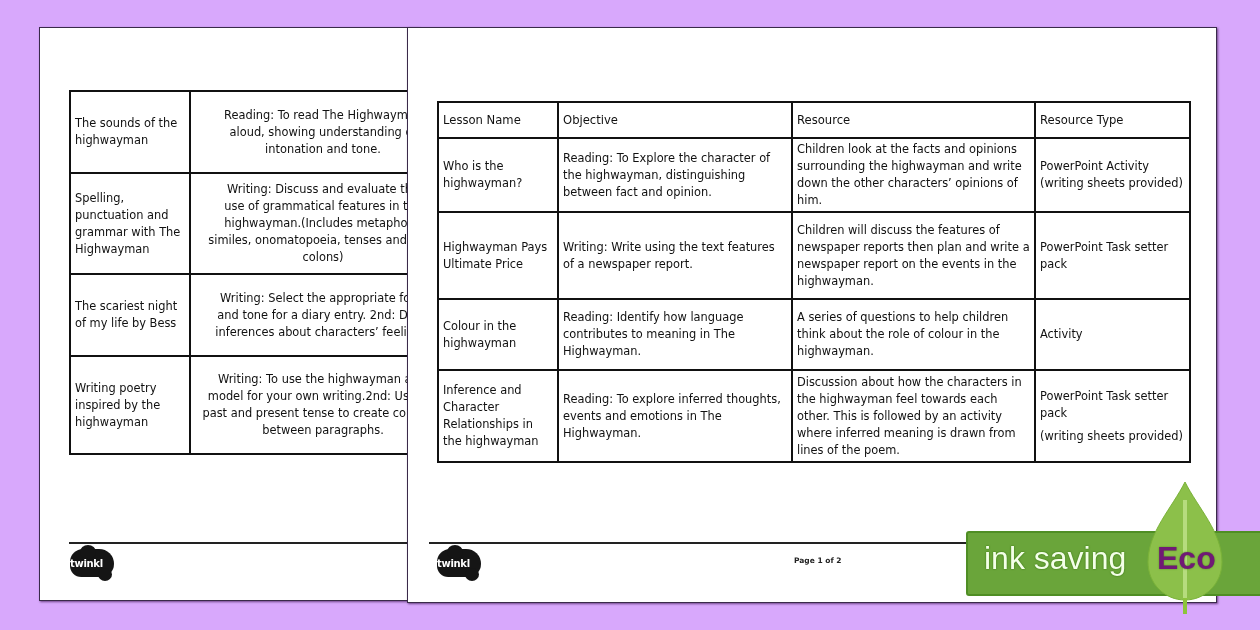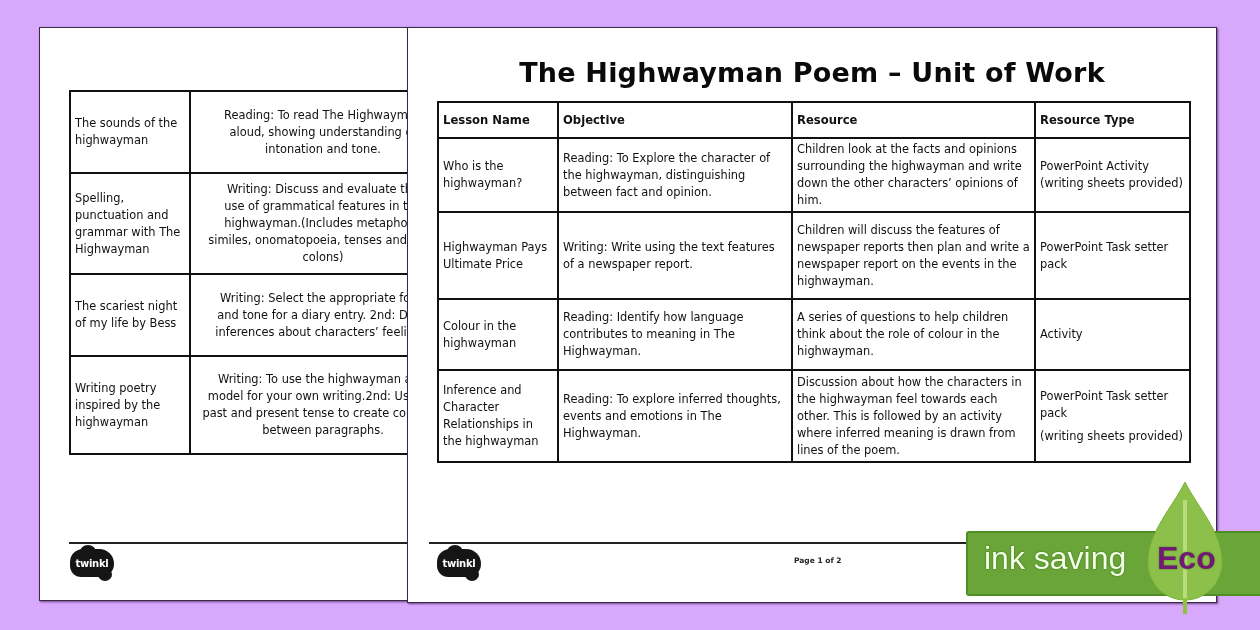--- a/index.html
+++ b/index.html
@@ -24,21 +24,21 @@
   table.grid td, table.grid th {
     border: 2px solid #111;
     text-align: left;
     vertical-align: middle;
     font-size: 11.4px;
     line-height: 17px;
     padding: 0 4px;
     font-weight: normal;
     overflow: hidden;
   }
-  table.grid th { font-weight: bold; font-size: 11.6px; }
+  table.grid th { font-weight: normal; font-size: 11.6px; }
 
   #back-table { left: 29px; top: 62px; width: 380px; }
   #back-table td { white-space: normal; }
   #back-table td.obj { text-align: center; padding-left: 6px; padding-right: 0; white-space: nowrap; overflow: hidden; }
 
   #front-title {
     position: absolute; left: 0; right: 0; top: 29px;
     text-align: center;
     font-size: 27px; font-weight: bold; letter-spacing: 0.2px;
     color: #0a0a0a;
@@ -49,21 +49,21 @@
   #back-rule { left: 29px; top: 514px; width: 352px; }
   #front-rule { left: 21px; top: 514px; width: 789px; }
 
   .twinkl-logo {
     position: absolute;
     width: 44px; height: 28px;
     background: #151515;
     border-radius: 14px 16px 14px 12px;
     color: #fff;
     font-size: 10px; font-weight: bold;
-    display: flex; align-items: center; justify-content: center;
+    display: flex; align-items: center; justify-content: flex-start;
     letter-spacing: -0.3px;
   }
   .twinkl-logo::before, .twinkl-logo::after {
     content: ""; position: absolute; background: #151515; border-radius: 50%;
   }
   .twinkl-logo::before { width: 16px; height: 14px; left: 10px; top: -4px; }
   .twinkl-logo::after { width: 14px; height: 13px; right: 2px; bottom: -4px; }
   .twinkl-logo span { position: relative; z-index: 1; }
   #back-logo { left: 30px; top: 521px; }
   #front-logo { left: 29px; top: 521px; }
@@ -141,21 +141,20 @@
       </tr>
     </tbody>
   </table>
   <div class="footer-rule" id="back-rule"></div>
   <div class="twinkl-logo" id="back-logo">
     <span>twinkl</span>
   </div>
 </div>
 
 <div class="page" id="front-page">
-  <div id="front-title">The Highwayman Poem – Unit of Work</div>
 
   <table class="grid" id="front-table">
     <colgroup>
       <col style="width:120px">
         <col style="width:234px">
         <col style="width:243px">
         <col style="width:155px">
     </colgroup>
     <thead>
       <tr style="height:36px">

